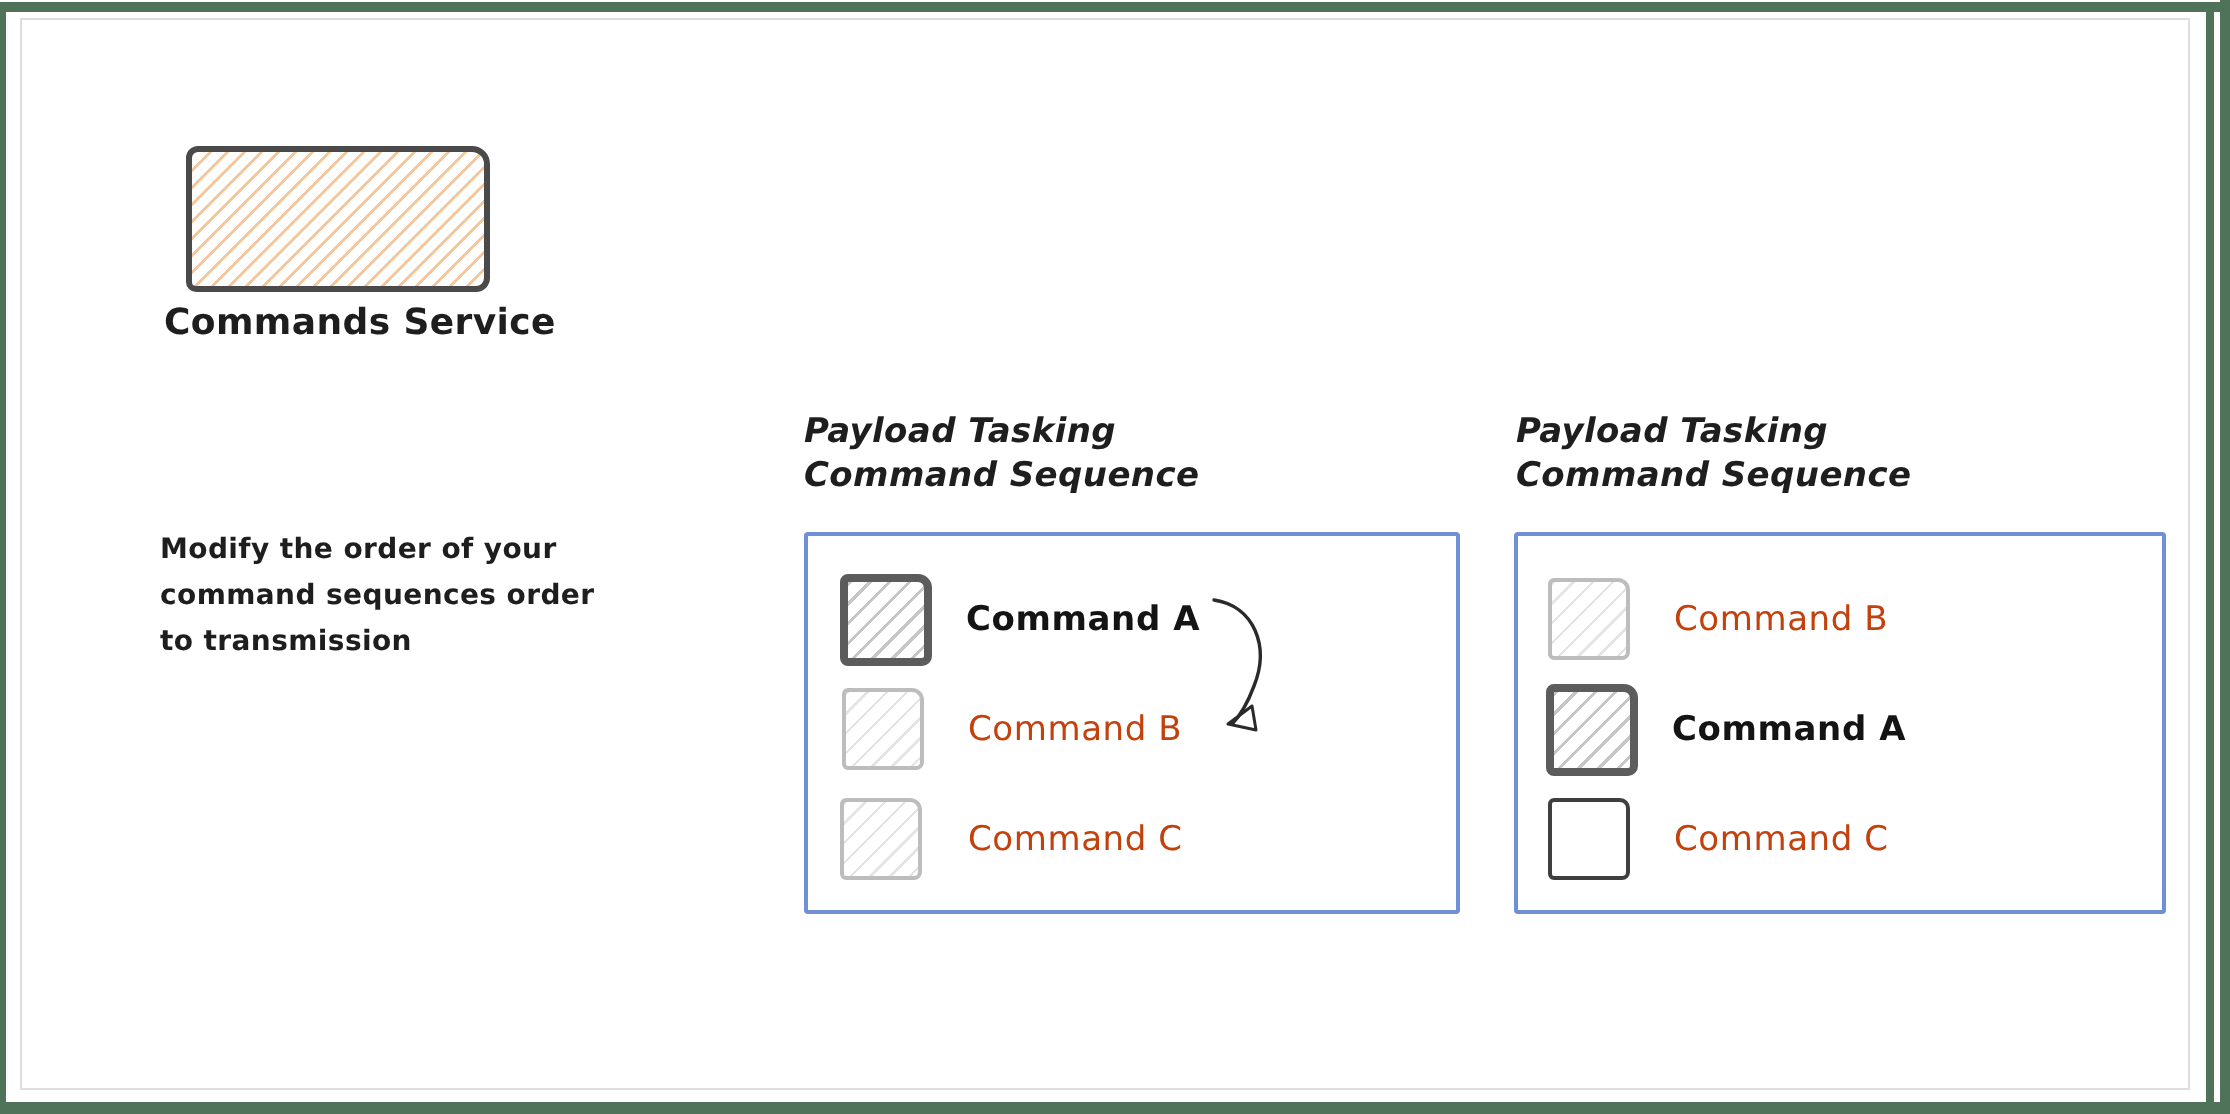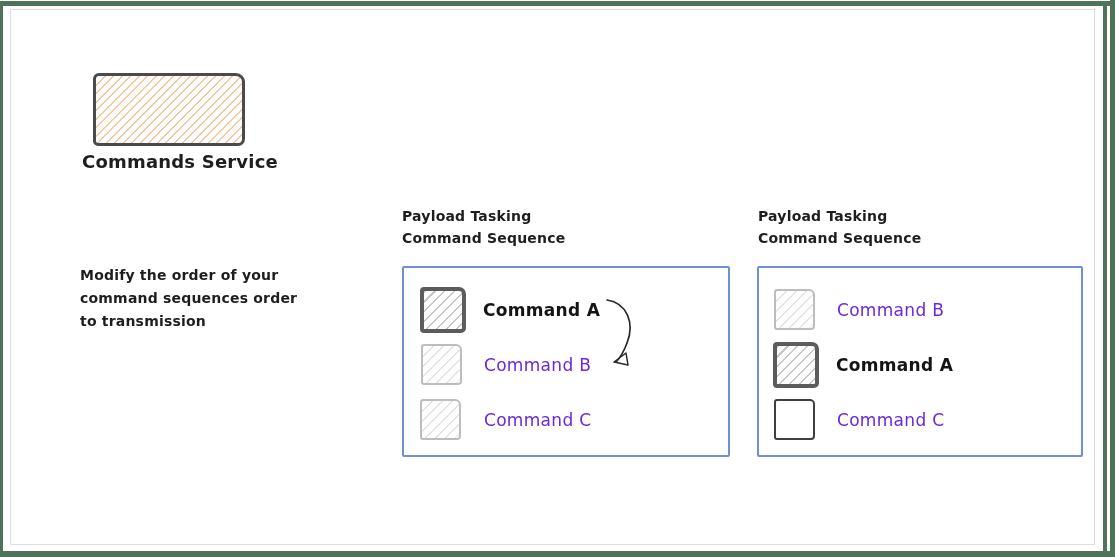--- a/index.html
+++ b/index.html
@@ -22,41 +22,41 @@
   
   .service-shape{position:absolute;left:93px;top:73px;width:152px;height:73px;box-sizing:border-box;
     border:3px solid #4a4a4a;border-radius:6px 9px 7px 5px;
     background:repeating-linear-gradient(135deg,#f4c79c 0 1.4px,rgba(0,0,0,0) 1.4px 6px);}
   .service-label{position:absolute;left:82px;top:151px;font-size:18px;font-weight:600;}
 
   
   .note{position:absolute;left:80px;top:264px;font-size:14px;font-weight:600;line-height:23px;}
 
   
-  .panel-title{position:absolute;font-size:14px;font-weight:600;line-height:22px;}
+  .panel-title{position:absolute;font-size:17px;font-weight:600;line-height:22px;font-style:italic;}
   .title-1{left:402px;top:205px;}
   .title-2{left:758px;top:205px;}
 
   
   .panel{position:absolute;top:266px;height:191px;box-sizing:border-box;
     border:2px solid #6f8fd6;border-radius:2px;background:#fff;}
   .panel-1{left:402px;width:328px;}
   .panel-2{left:757px;width:326px;}
 
   .row{position:absolute;display:flex;align-items:center;}
   .cmd-box{box-sizing:border-box;flex:0 0 auto;}
   .box-selected{width:46px;height:46px;border:4px solid #5c5c5c;border-radius:4px 7px 5px 4px;
     background:repeating-linear-gradient(135deg,#c6c6c6 0 1.5px,rgba(0,0,0,0) 1.5px 7px);}
   .box-faint{width:41px;height:41px;border:2px solid #bdbdbd;border-radius:3px 6px 4px 3px;
     background:repeating-linear-gradient(135deg,#e4e4e4 0 1.2px,rgba(0,0,0,0) 1.2px 7px);}
   .box-plain{width:41px;height:41px;border:2px solid #3f3f3f;border-radius:3px 5px 4px 3px;background:#fff;}
 
   .cmd-label{font-size:17px;}
   .label-selected{color:#141414;font-weight:700;letter-spacing:.3px;}
-  .label-muted{color:#6d28d9;font-weight:500;letter-spacing:.3px;}
+  .label-muted{color:#c2410c;font-weight:500;letter-spacing:.3px;}
 
   
   .panel-1 .r1{top:19px;left:16px;gap:17px;}
   .panel-1 .r2{top:76px;left:17px;gap:22px;}
   .panel-1 .r3{top:131px;left:16px;gap:23px;}
   .panel-2 .r1{top:21px;left:15px;gap:22px;}
   .panel-2 .r2{top:74px;left:14px;gap:17px;}
   .panel-2 .r3{top:131px;left:15px;gap:22px;}
 
   .arrow-svg{position:absolute;left:593px;top:291px;width:52px;height:82px;}

